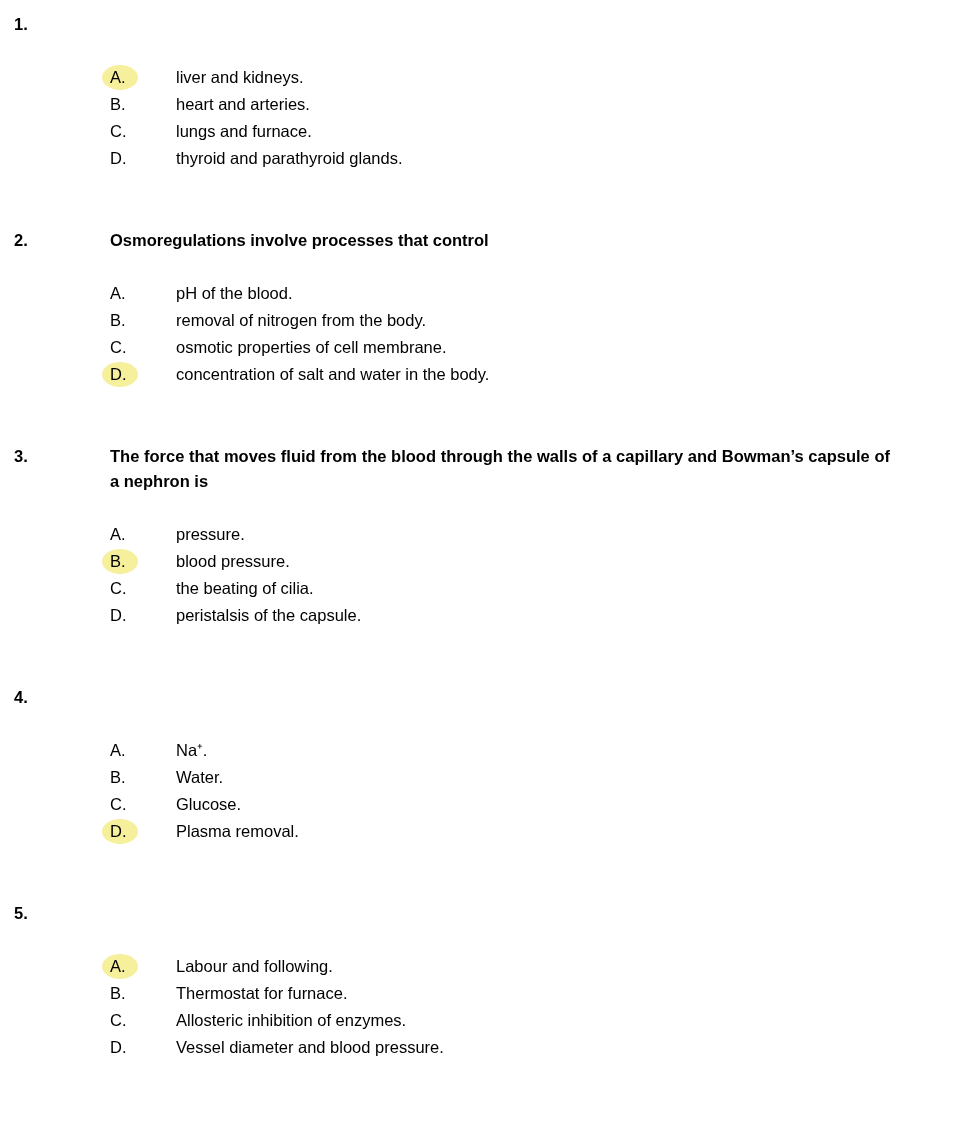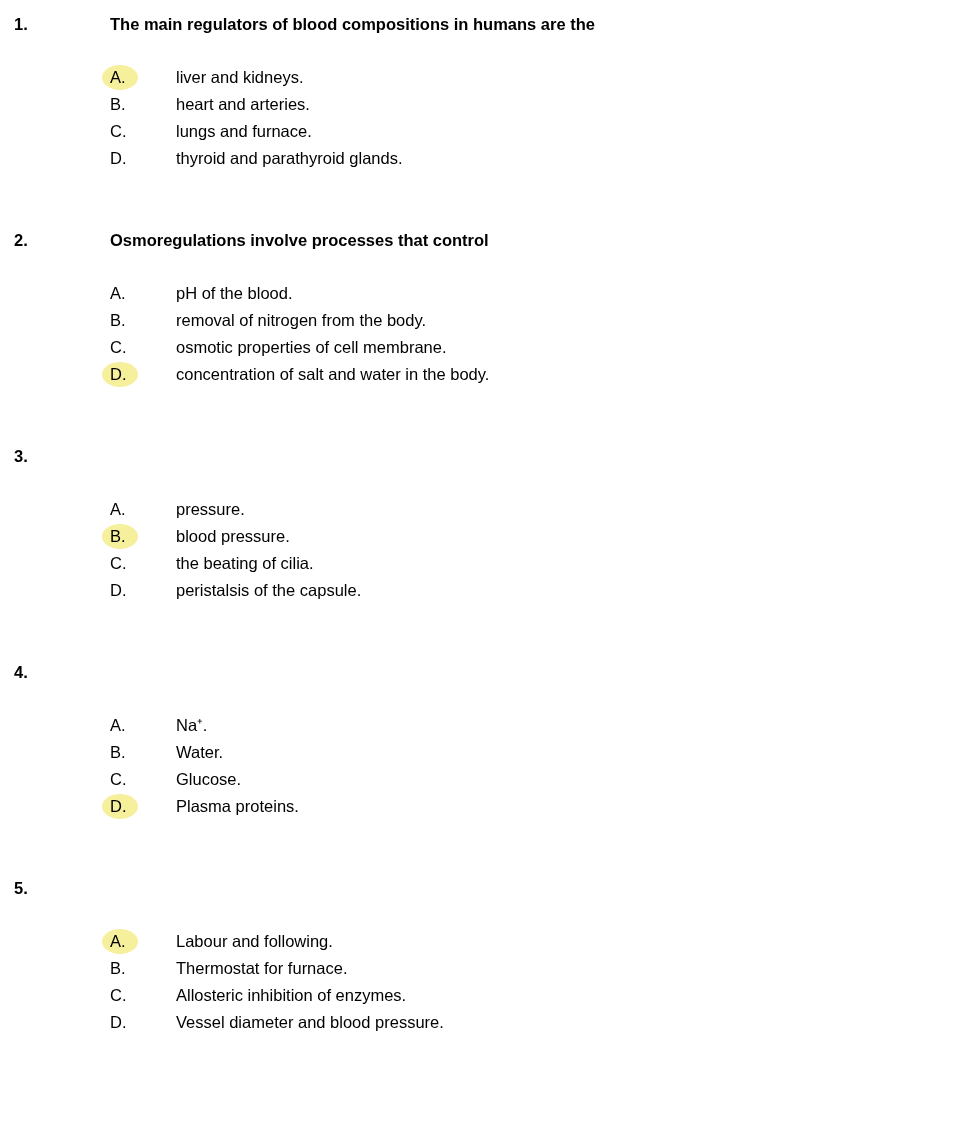--- a/index.html
+++ b/index.html
@@ -60,21 +60,20 @@
   }
 </style>
 </head>
 <body>
 
 <div>
 
   <div class="question">
     <div class="q-head">
       <span class="q-num">1.</span>
-      <div class="q-text">The main regulators of blood compositions in humans are the</div>
     </div>
     <div class="options">
       <div class="option">
         <span class="opt-letter hl">A.</span>
         <span class="opt-text">liver and kidneys.</span>
       </div>
       <div class="option">
         <span class="opt-letter">B.</span>
         <span class="opt-text">heart and arteries.</span>
       </div>
@@ -110,20 +109,21 @@
       <div class="option">
         <span class="opt-letter hl">D.</span>
         <span class="opt-text">concentration of salt and water in the body.</span>
       </div>
     </div>
   </div>
 
   <div class="question">
     <div class="q-head">
       <span class="q-num">3.</span>
+      <div class="q-text">The force that moves fluid from the blood through the walls of a capillary and Bowman’s capsule of a nephron is</div>
     </div>
     <div class="options">
       <div class="option">
         <span class="opt-letter">A.</span>
         <span class="opt-text">pressure.</span>
       </div>
       <div class="option">
         <span class="opt-letter hl">B.</span>
         <span class="opt-text">blood pressure.</span>
       </div>
@@ -150,21 +150,21 @@
       <div class="option">
         <span class="opt-letter">B.</span>
         <span class="opt-text">Water.</span>
       </div>
       <div class="option">
         <span class="opt-letter">C.</span>
         <span class="opt-text">Glucose.</span>
       </div>
       <div class="option">
         <span class="opt-letter hl">D.</span>
-        <span class="opt-text">Plasma proteins.</span>
+        <span class="opt-text">Plasma removal.</span>
       </div>
     </div>
   </div>
 
   <div class="question">
     <div class="q-head">
       <span class="q-num">5.</span>
     </div>
     <div class="options">
       <div class="option">

